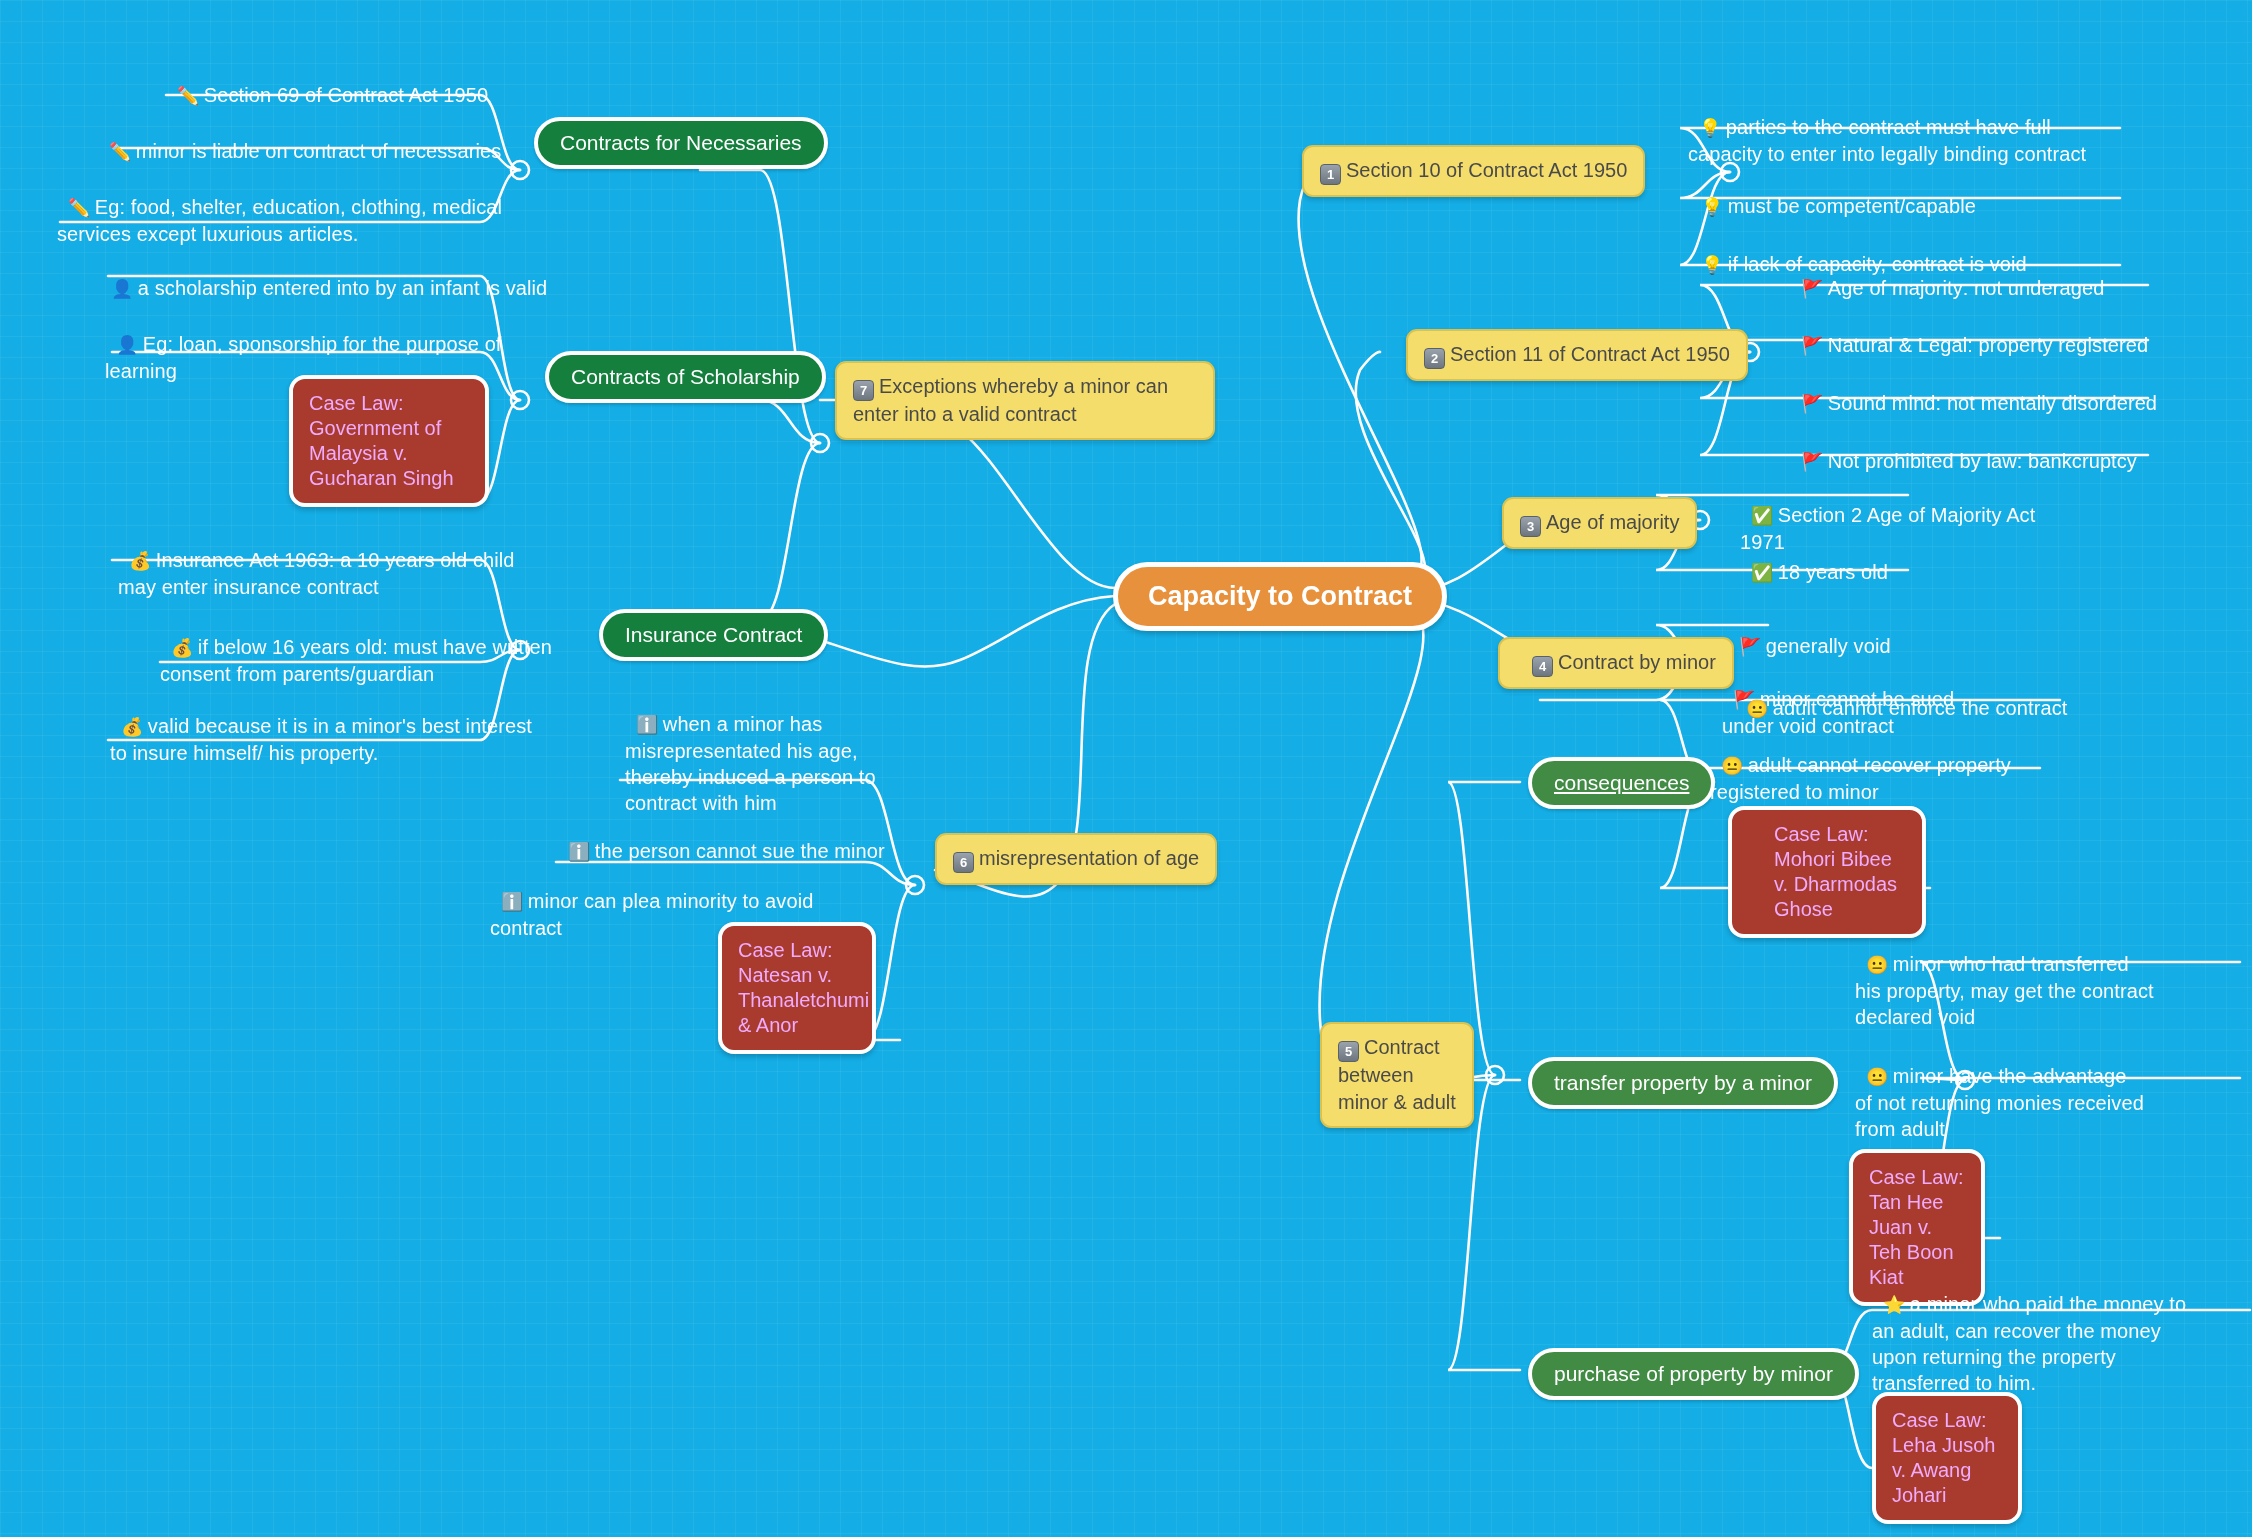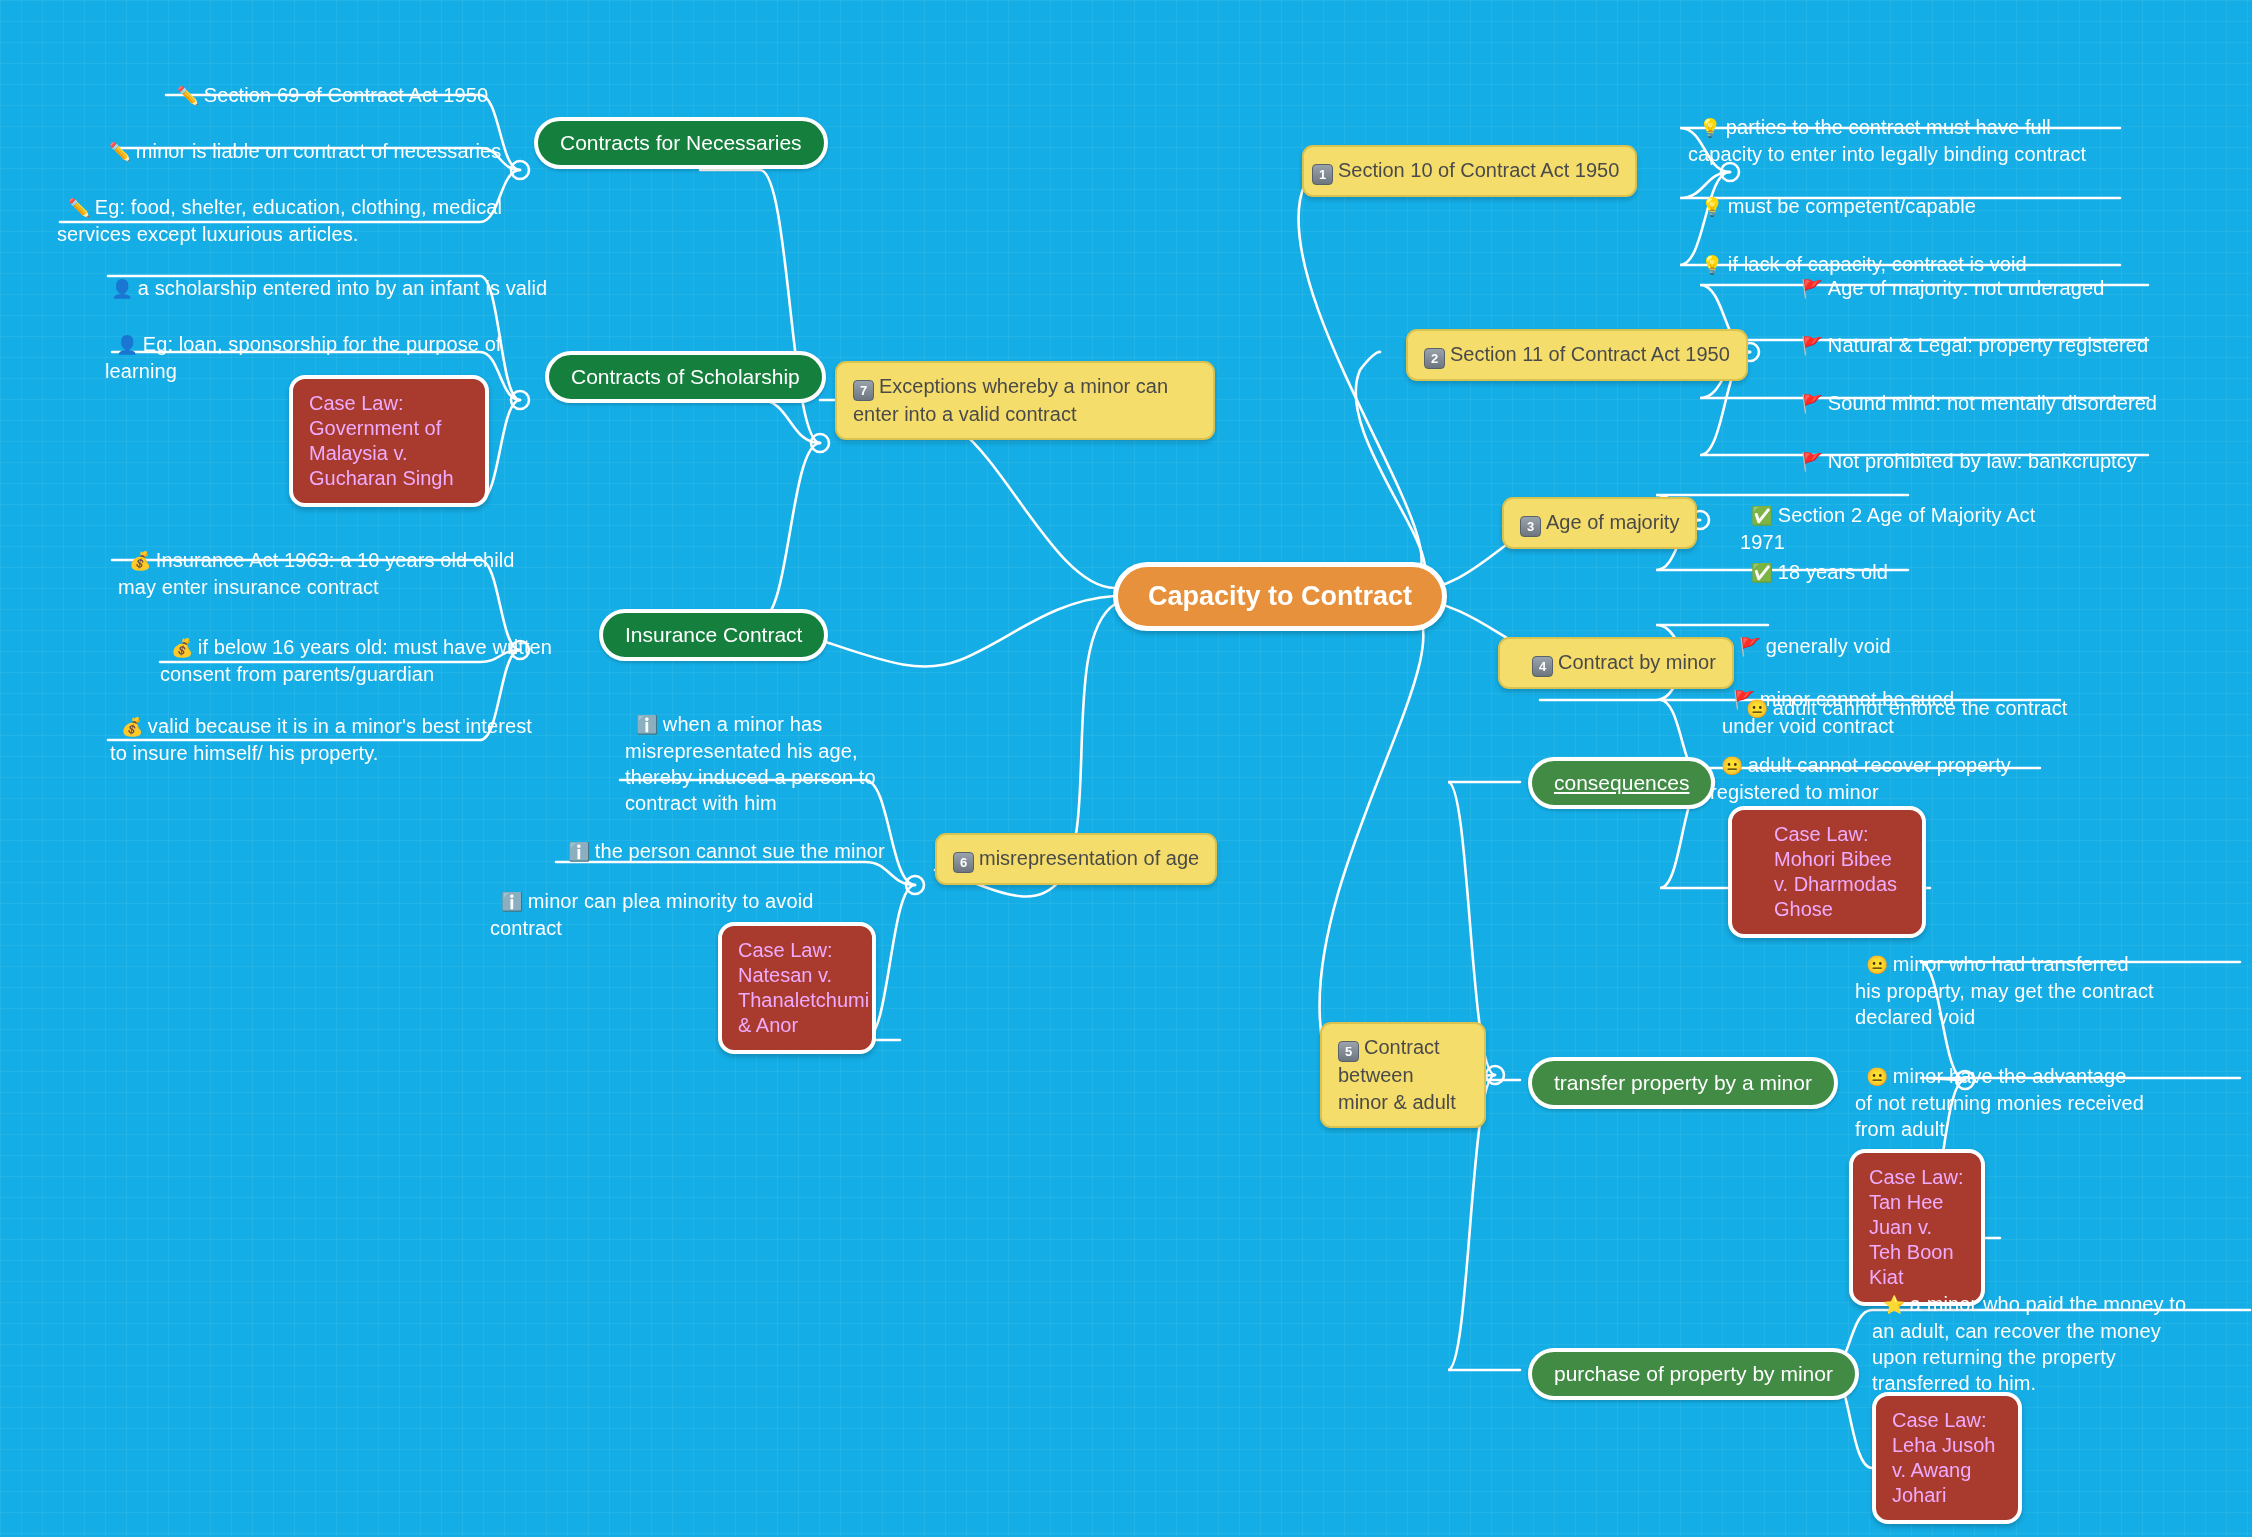--- a/index.html
+++ b/index.html
@@ -185,21 +185,21 @@
   <span class="em">ℹ️</span><span>when a minor has misrepresentated his age, thereby induced a person to contract with him</span>
 </div>
 <div class="node leaf" style="left:557px;top:812px;width:340px;">
   <span class="em">ℹ️</span><span>the person cannot sue the minor</span>
 </div>
 <div class="node leaf" style="left:490px;top:862px;width:400px;">
   <span class="em">ℹ️</span><span>minor can plea minority to avoid contract</span>
 </div>
 <div class="node case" style="left:718px;top:922px;width:158px;">Case Law: Natesan v. Thanaletchumi &amp; Anor</div>
 
-<div class="node yellow" style="left:1302px;top:145px;padding-left:8px;">
+<div class="node yellow" style="left:1302px;top:145px;">
   <span class="kc">1</span><span>Section 10 of Contract Act 1950</span>
 </div>
 <div class="node leaf" style="left:1688px;top:88px;width:430px;">
   <span class="em">💡</span><span>parties to the contract must have full capacity to enter into legally binding contract</span>
 </div>
 <div class="node leaf" style="left:1690px;top:167px;width:400px;">
   <span class="em">💡</span><span>must be competent/capable</span>
 </div>
 <div class="node leaf" style="left:1690px;top:225px;width:400px;">
   <span class="em">💡</span><span>if lack of capacity, contract is void</span>
@@ -234,21 +234,21 @@
 <div class="node yellow" style="left:1498px;top:637px;padding-left:32px;">
   <span class="kc">4</span><span>Contract by minor</span>
 </div>
 <div class="node leaf" style="left:1728px;top:607px;width:260px;">
   <span class="em">🚩</span><span>generally void</span>
 </div>
 <div class="node leaf" style="left:1722px;top:660px;width:260px;">
   <span class="em">🚩</span><span>minor cannot be sued under void contract</span>
 </div>
 
-<div class="node yellow" style="left:1320px;top:1022px;width:166px;">
+<div class="node yellow" style="left:1320px;top:1022px;width:154px;">
   <span class="kc">5</span><span>Contract between minor &amp; adult</span>
 </div>
 
 <div class="node pill green" style="left:1528px;top:757px;text-decoration:underline;">consequences</div>
 <div class="node leaf" style="left:1735px;top:669px;width:380px;">
   <span class="em">😐</span><span>adult cannot enforce the contract</span>
 </div>
 <div class="node leaf" style="left:1710px;top:726px;width:340px;">
   <span class="em">😐</span><span>adult cannot recover property registered to minor</span>
 </div>

